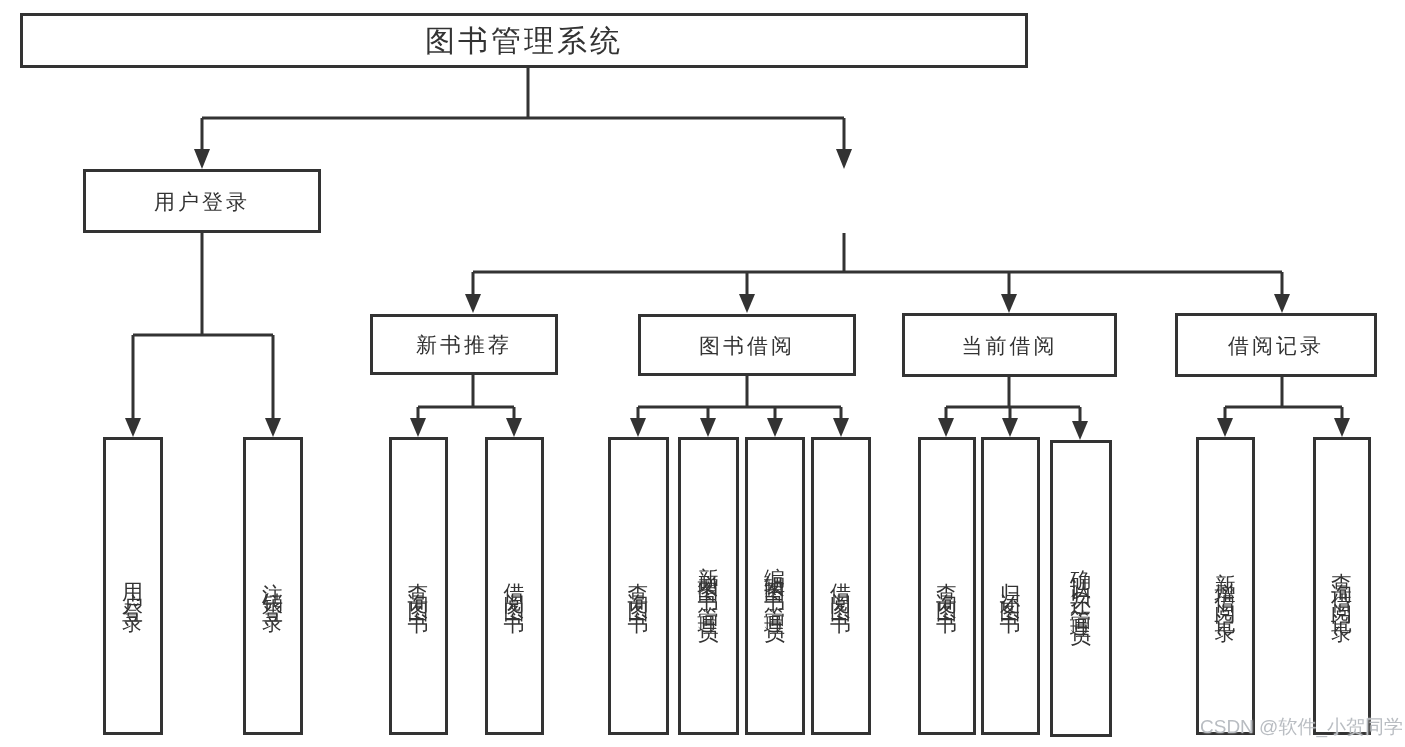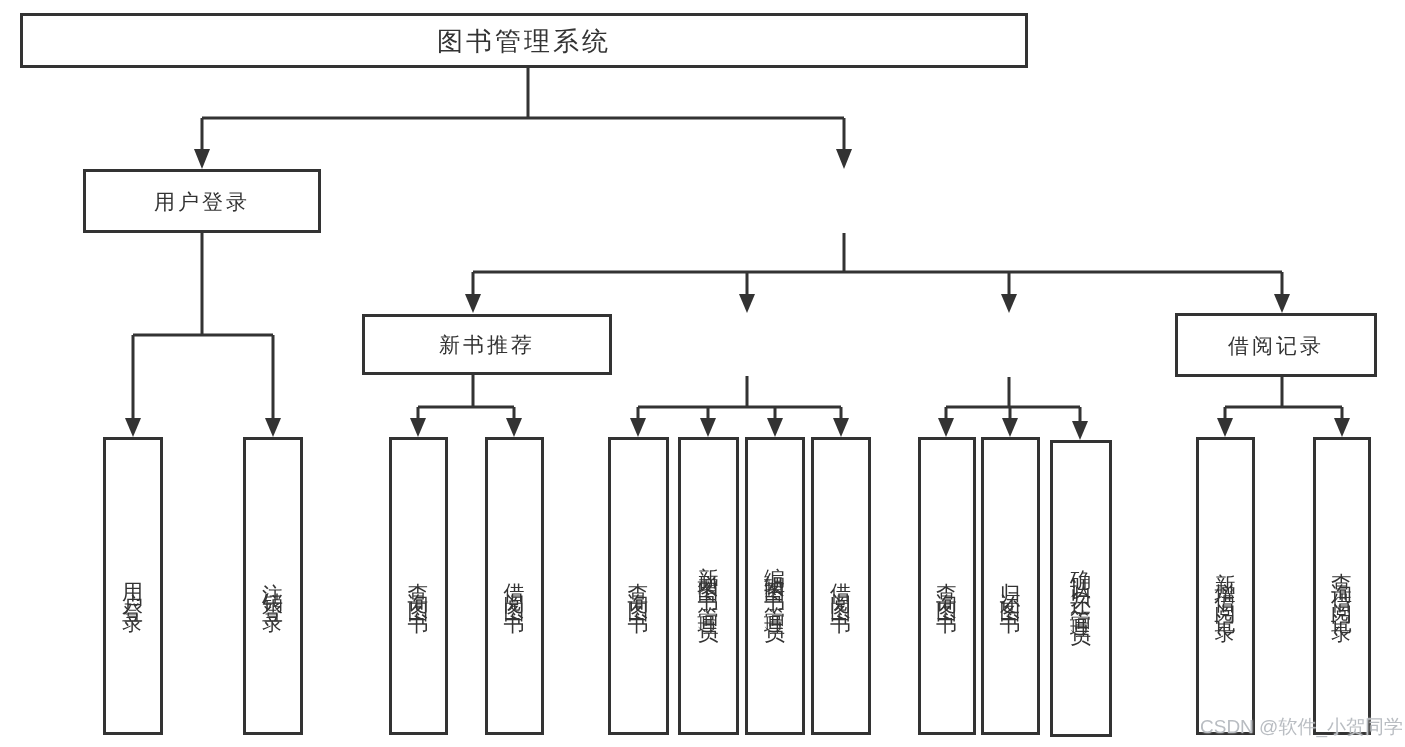--- a/index.html
+++ b/index.html
@@ -26,21 +26,21 @@
     align-items: center;
     justify-content: center;
     color: #333333;
   }
   .node .label-h {
     font-size: 21px;
     letter-spacing: 3px;
     line-height: 1;
     white-space: nowrap;
   }
-  .node-root .label-h { font-size: 26px; }
+  .node-root .label-h { font-size: 30px; }
   .node .label-v {
     writing-mode: vertical-rl;
     text-orientation: mixed;
     font-size: 21px;
     letter-spacing: 10px;
     line-height: 1;
   }
   .node .label-v.long { letter-spacing: 8px; }
   .watermark {
     position: absolute;
@@ -109,22 +109,28 @@
   </svg>
 
   <div class="node node-root" style="left:20px;top:13px;width:1008px;height:55px">
     <span class="label-h">图书管理系统</span>
   </div>
 
   <div class="node" style="left:83px;top:169px;width:238px;height:64px">
     <span class="label-h">用户登录</span>
   </div>
 
-  <div class="node" style="left:362px;top:314px;width:250px;height:61px">
+  <div class="node" style="left:370px;top:314px;width:188px;height:61px">
     <span class="label-h">新书推荐</span>
+  </div>
+  <div class="node" style="left:638px;top:314px;width:218px;height:62px">
+    <span class="label-h">图书借阅</span>
+  </div>
+  <div class="node" style="left:902px;top:313px;width:215px;height:64px">
+    <span class="label-h">当前借阅</span>
   </div>
   <div class="node" style="left:1175px;top:313px;width:202px;height:64px">
     <span class="label-h">借阅记录</span>
   </div>
 
   <div class="node" style="left:103px;top:437px;width:60px;height:298px">
     <span class="label-v">用户登录</span>
   </div>
   <div class="node" style="left:243px;top:437px;width:60px;height:298px">
     <span class="label-v">注销登录</span>

